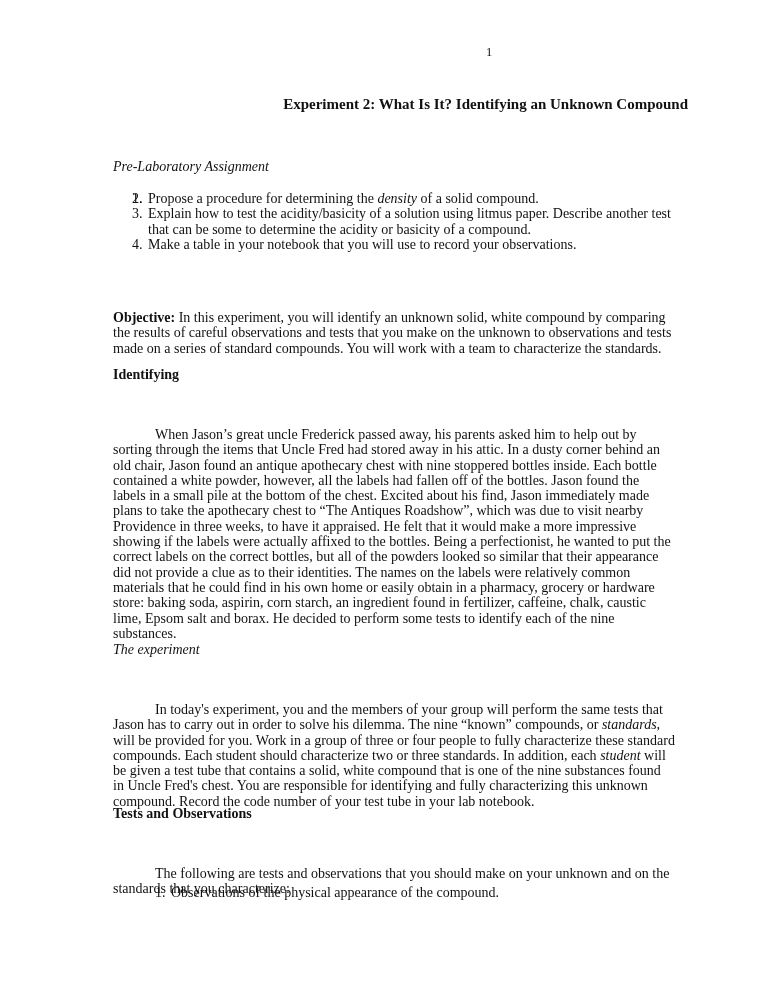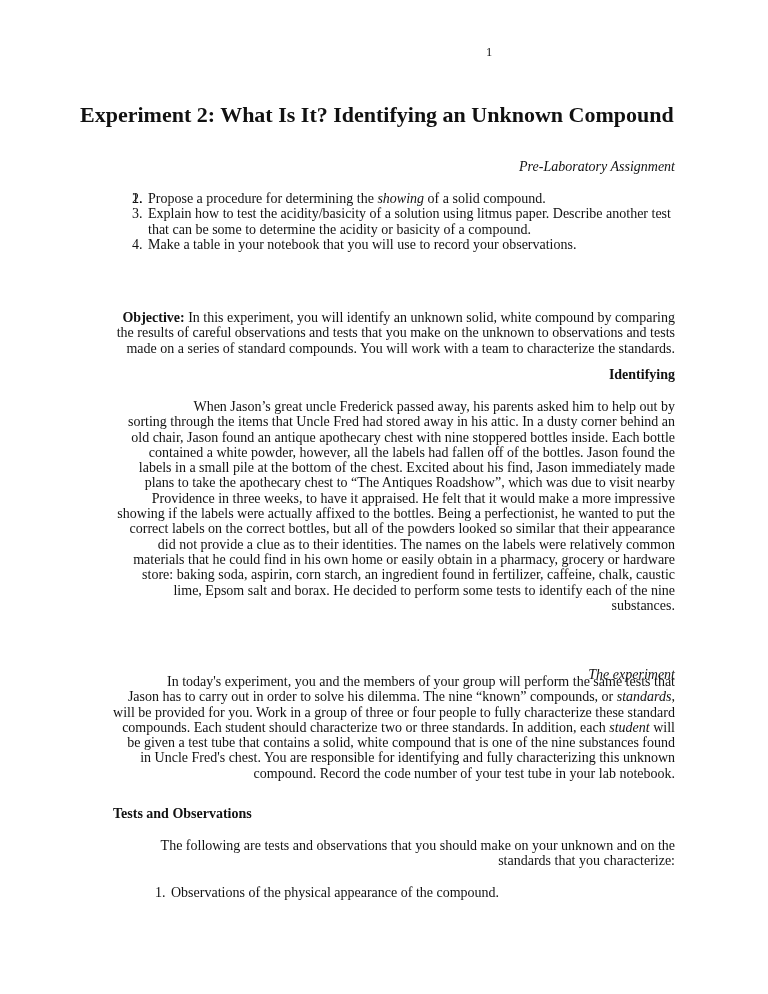--- a/index.html
+++ b/index.html
@@ -1,27 +1,27 @@
 <!DOCTYPE html>
 <html><head>
   <meta charset="utf-8">
   <style>
     html, body { margin: 0; padding: 0; background: #ffffff; }
     body { width: 768px; height: 994px; position: relative; overflow: hidden; color: #111; font-family: "Liberation Serif", "DejaVu Serif", serif; }
     .page { position: absolute; left: 0; top: 0; width: 768px; height: 994px; }
     .pn { position: absolute; left: 486px; top: 45px; font-size: 12.5px; }
-    .title { position: absolute; left: 80px; width: 608px; top: 102px; text-align: left; font-weight: bold; font-size: 22px; line-height: 26px; }
+    .title { position: absolute; left: 80px; width: 608px; top: 91px; text-align: right; font-weight: bold; font-size: 15px; line-height: 26px; }
     .content { position: absolute; left: 113px; width: 562px; font-size: 14px; line-height: 15.3px; }
     .italic-heading { font-style: italic; }
     .bold-heading { font-weight: bold; }
     ol.list { margin: 0; padding: 0; list-style: none; }
     ol.list li { position: relative; padding-left: 16px; }
     ol.list li .num { position: absolute; left: 0; top: 0; }
-    p { margin: 0; text-align: right; }
-    .indent { text-indent: 42px; }
+    p { margin: 0; }
+    .indent { text-indent: 42px; margin-top: 28px; }
     .center { text-align: left; }
     em { font-style: italic; }
   </style>
 </head>
 <body>
 
 <div class="page">
 
   <div class="pn">1</div>
 
@@ -31,21 +31,21 @@
     <p class="italic-heading">Pre-Laboratory Assignment</p>
   </div>
 
   <div class="content" style="top:191px; left:132px; width:545px;">
     <ol class="list">
       <li>
         <span class="num">1.</span>
       </li>
       <li>
         <span class="num">2.</span>
-        <span>Propose a procedure for determining the </span><em>showing</em><span> of a solid compound.</span>
+        <span>Propose a procedure for determining the </span><em>density</em><span> of a solid compound.</span>
       </li>
       <li>
         <span class="num">3.</span>
         <span>Explain how to test the acidity/basicity of a solution using litmus paper.  Describe another test that can be some to determine the acidity or basicity of a compound.</span>
       </li>
       <li>
         <span class="num">4.</span>
         <span>Make a table in your notebook that you will use to record your observations.</span>
       </li>
     </ol>
@@ -55,21 +55,21 @@
     <p><b>Objective:</b><span>  In this experiment, you will identify an unknown solid, white compound by comparing the results of careful observations and tests that you make on the unknown to observations and tests made on a series of standard compounds.  You will work with a team to characterize the standards.</span></p>
   </div>
 
   <div class="content" style="top:367px;">
     <p class="bold-heading">Identifying</p>
   </div>
   <div class="content" style="top:399px;">
     <p class="indent">When Jason’s great uncle Frederick passed away, his parents asked him to help out by sorting through the items that Uncle Fred had stored away in his attic.  In a dusty corner behind an old chair, Jason found an antique apothecary chest with nine stoppered bottles inside.  Each bottle contained a white powder, however, all the labels had fallen off of the bottles.  Jason found the labels in a small  pile at the bottom of the chest.  Excited about his find, Jason immediately made plans to take the apothecary chest to “The Antiques Roadshow”, which was due to visit nearby Providence in three weeks, to have it appraised.  He felt that it would make a more impressive showing if the labels were actually affixed to the bottles.  Being a perfectionist, he wanted to put the correct labels on the correct bottles, but all of the powders looked so similar that their appearance did not provide a clue as to their identities.  The names on the labels were relatively common materials that he could find in his own home or easily obtain in a pharmacy, grocery or hardware store: baking soda, aspirin, corn starch, an ingredient found in fertilizer, caffeine, chalk, caustic lime, Epsom salt and borax.  He decided to perform some tests to identify each of the nine substances.</p>
   </div>
 
-  <div class="content" style="top:667px;">
+  <div class="content" style="top:642px;">
     <p class="italic-heading">The experiment</p>
   </div>
   <div class="content" style="top:674px;">
     <p class="indent"><span>In today's experiment, you and the members of your group will perform the same tests that Jason has to carry out in order to solve his dilemma.  The nine “known” compounds, or </span><em>standards</em><span>, will be provided for you. Work in a group of three or four people to fully characterize these standard compounds.  Each student should characterize two or three standards.  In addition, each </span><em>student</em><span> will be given a test tube that contains a solid, white compound that is one of the nine substances found in Uncle Fred's chest.  You are responsible for identifying and fully characterizing this unknown compound.  Record the code number of your test tube in your lab notebook.</span></p>
   </div>
 
   <div class="content" style="top:806px;">
     <p class="bold-heading center">Tests and Observations</p>
   </div>
   <div class="content" style="top:838px;">

